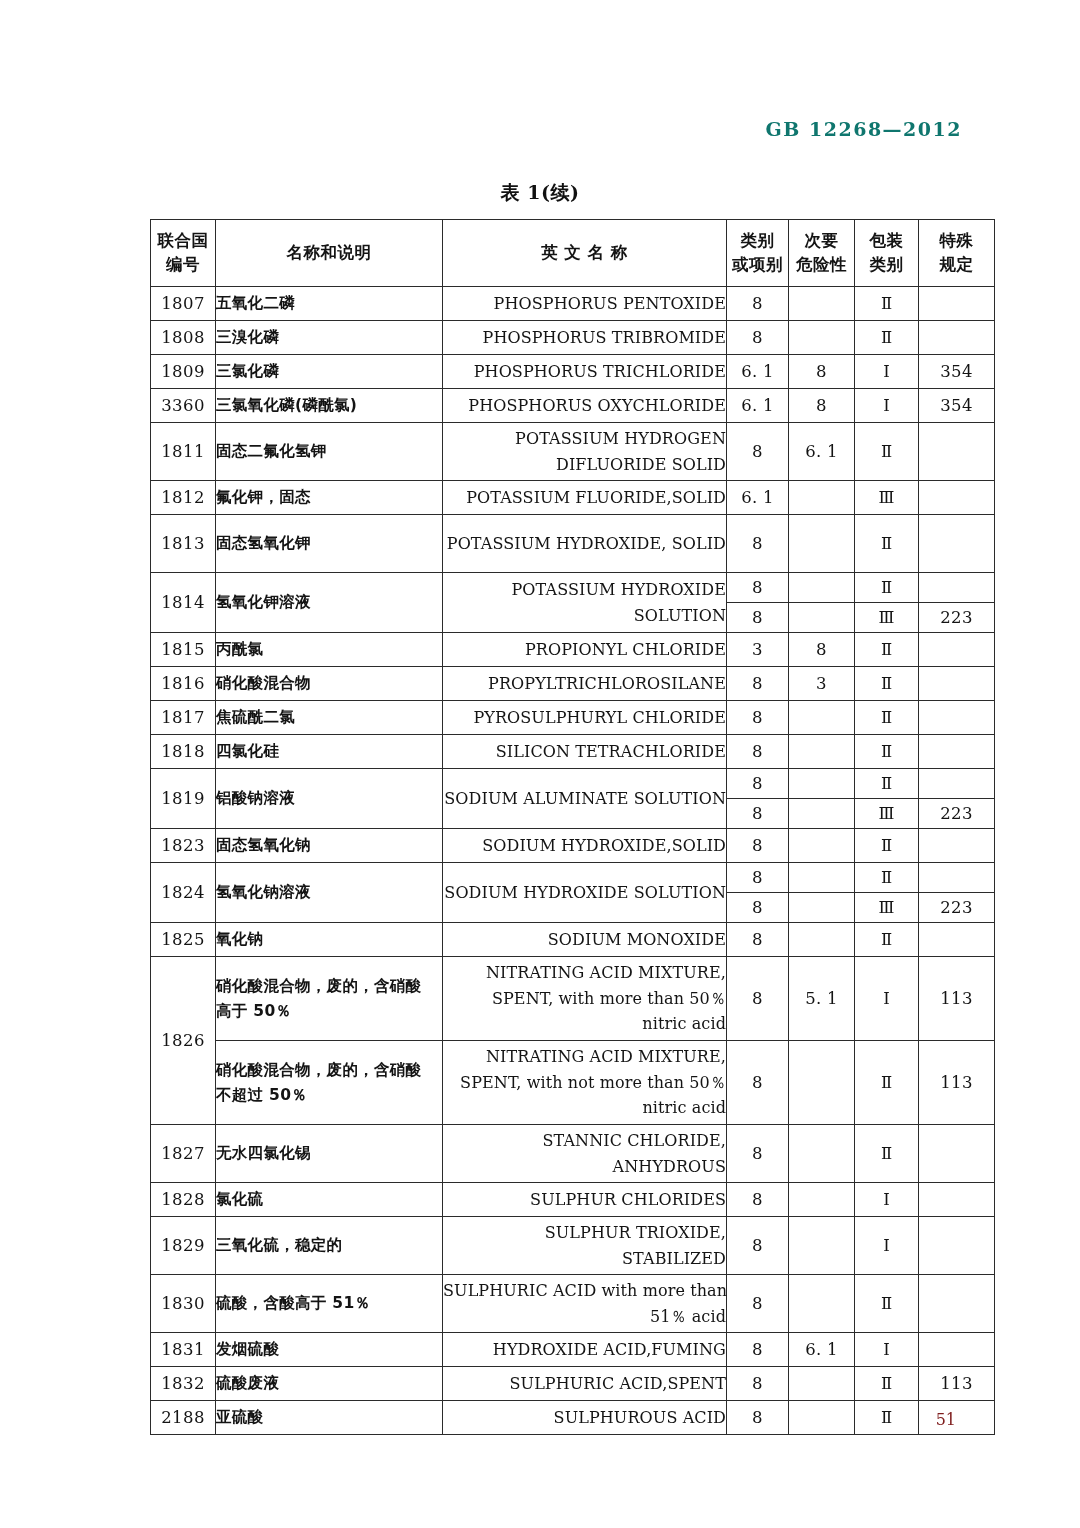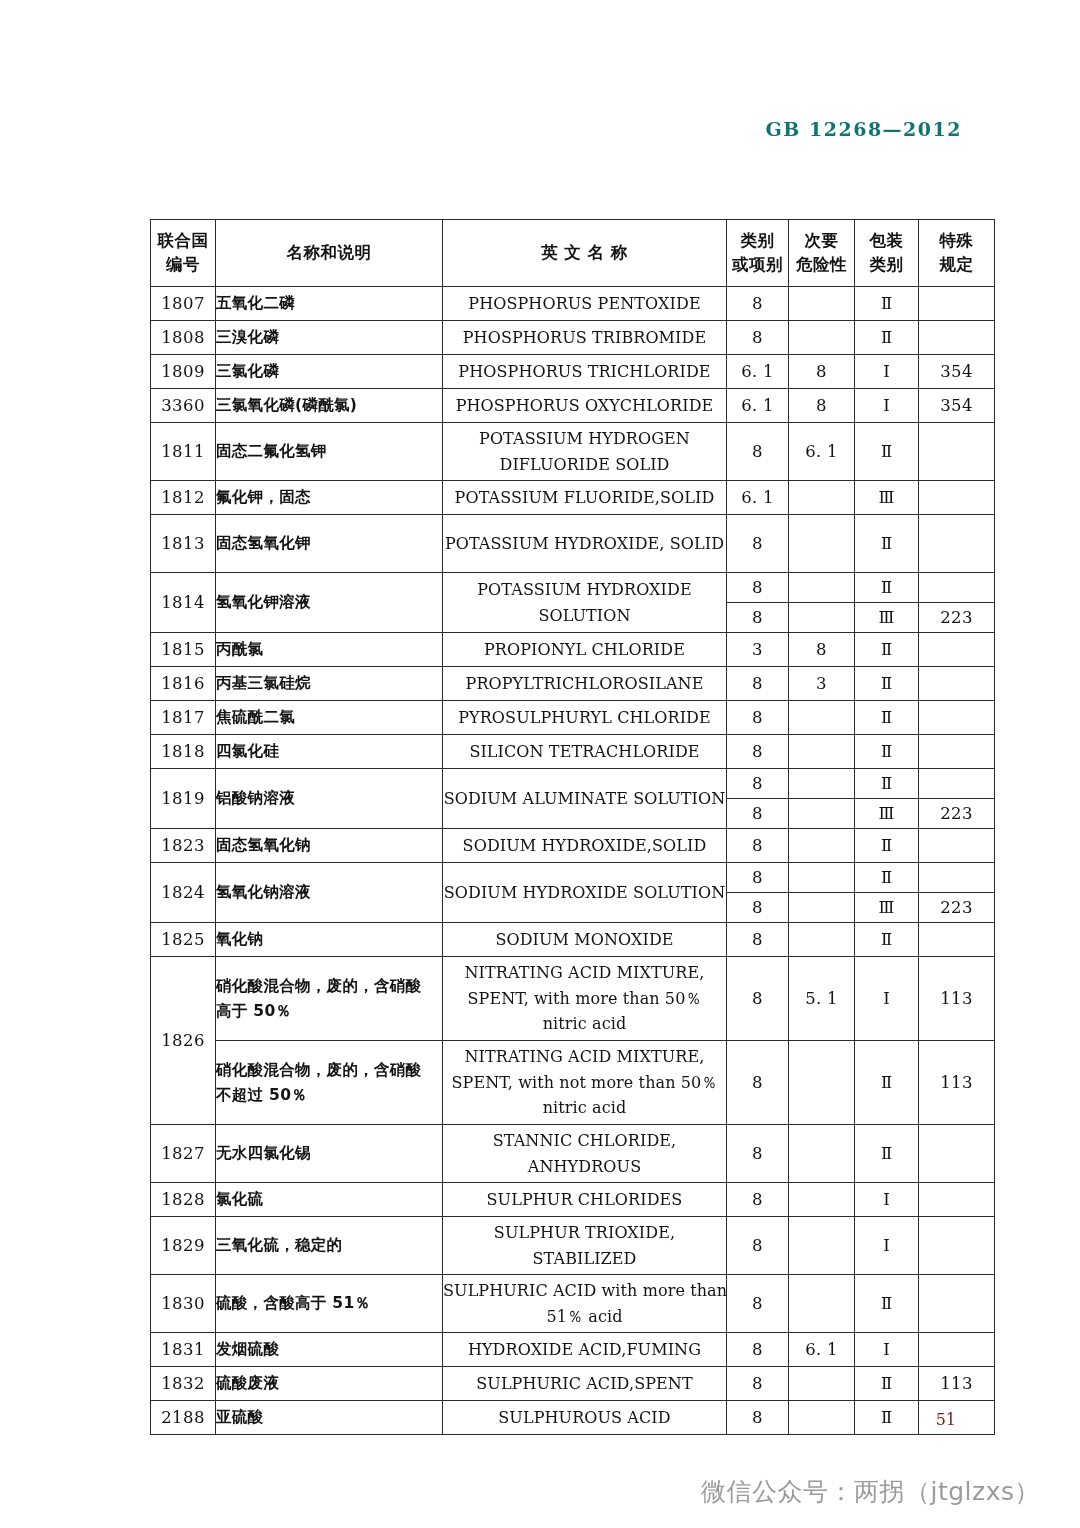--- a/index.html
+++ b/index.html
@@ -106,21 +106,21 @@
     text-align: left;
     font-family: "DejaVu Sans", "Liberation Sans", sans-serif;
     font-size: 15.5px;
     font-weight: bold;
     padding: 6px 4px 6px 14px;
     line-height: 1.6;
     letter-spacing: 0.3px;
     margin-top: 36px;
   }
   td.en {
-    text-align: center;
+    text-align: right;
     font-size: 16px;
     padding: 6px 6px 6px 12px;
     line-height: 1.62;
     letter-spacing: 0.1px;
   }
   td.num {
     text-align: center;
     font-size: 16.5px;
     letter-spacing: 0.3px;
   }
@@ -159,20 +159,21 @@
     white-space: nowrap;
   }
 </style>
 </head>
 <body>
 
 <div class="page">
 
   <div class="doc-header">GB  12268—2012</div>
 
+  <div class="table-caption">表 1(续)</div>
 
   <div class="table-wrap">
     <table class="gb">
       <colgroup>
         <col class="c-un">
           <col class="c-cn">
           <col class="c-en">
         <col class="c-cls">
           <col class="c-sec">
           <col class="c-pkg">
@@ -308,21 +309,21 @@
           <td class="cn">丙酰氯</td>
           <td class="en">PROPIONYL CHLORIDE</td>
           <td class="num">3</td>
           <td class="num">8</td>
           <td class="rom">Ⅱ</td>
           <td class="num"></td>
         </tr>
 
         <tr class="h1">
           <td class="un">1816</td>
-          <td class="cn">丙基三氯硅烷</td>
+          <td class="cn">硝化酸混合物</td>
           <td class="en">PROPYLTRICHLOROSILANE</td>
           <td class="num">8</td>
           <td class="num">3</td>
           <td class="rom">Ⅱ</td>
           <td class="num"></td>
         </tr>
 
         <tr class="h1">
           <td class="un">1817</td>
           <td class="cn">焦硫酰二氯</td>
@@ -511,15 +512,14 @@
           <td class="rom">Ⅱ</td>
           <td class="num"></td>
         </tr>
 
       </tbody>
     </table>
   </div>
 
   <div class="page-number">51</div>
 
-  <div class="watermark">微信公众号：两拐（jtglzxs）</div>
 
 </div>
 
 </body></html>

